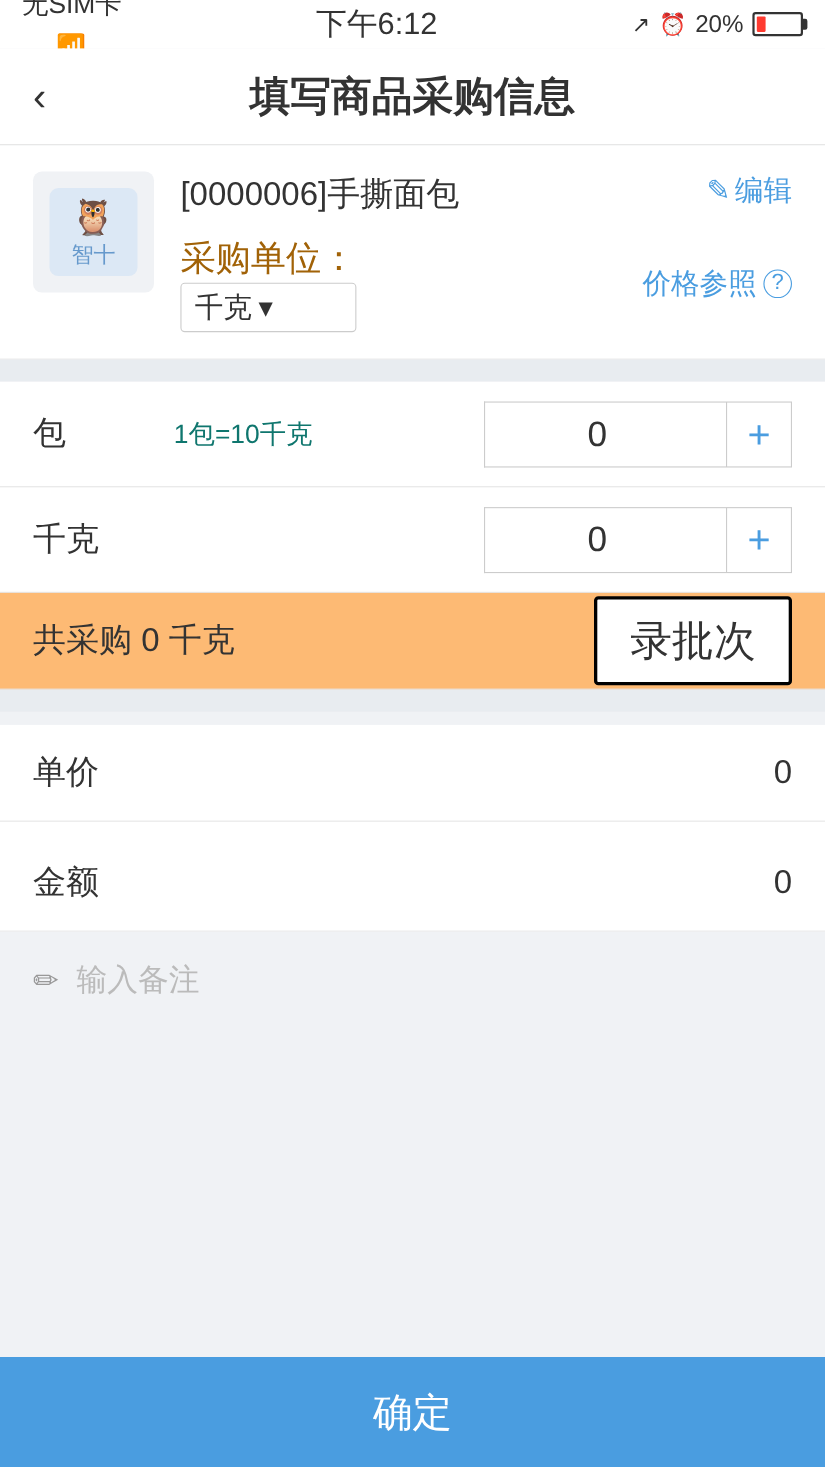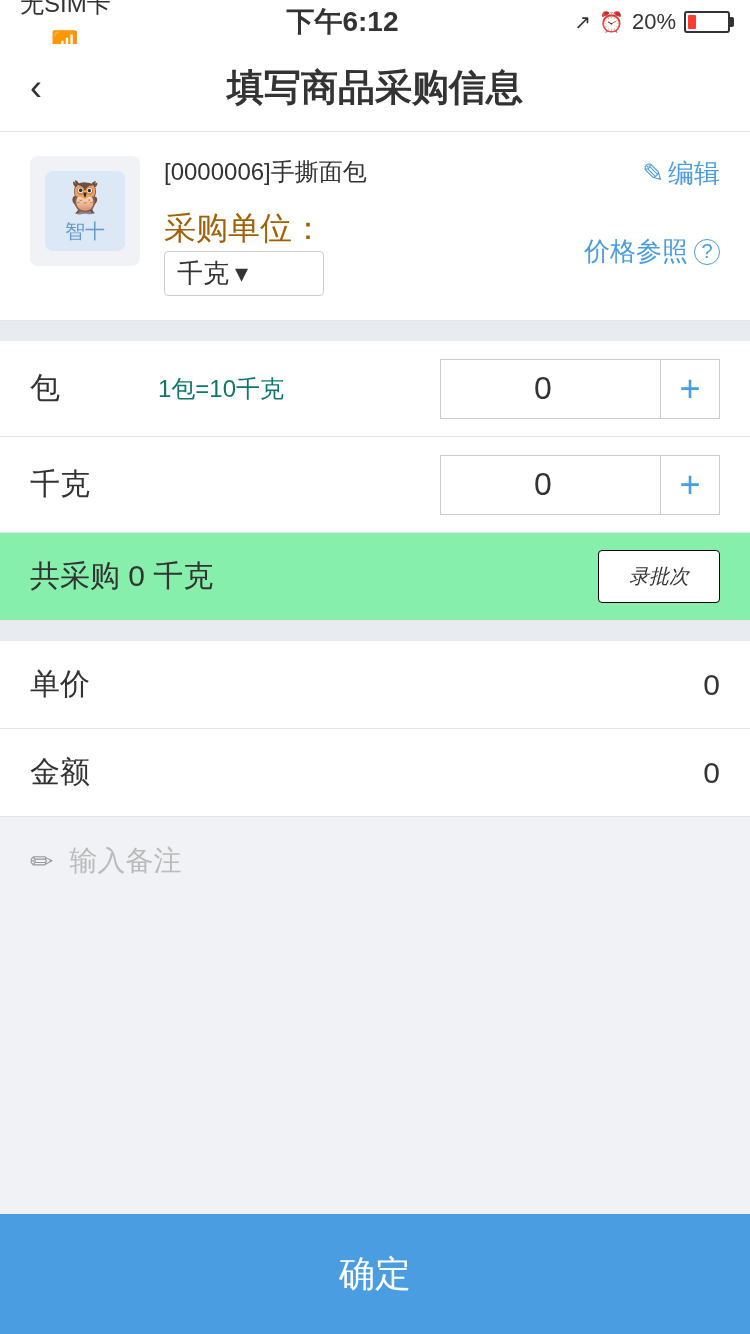--- a/index.html
+++ b/index.html
@@ -19,21 +19,21 @@
       height: 44px;
       background: #fff;
       display: flex;
       align-items: center;
       justify-content: space-between;
       padding: 0 20px;
       font-size: 24px;
       color: #333;
     }
     .status-left { display: flex; align-items: center; gap: 10px; flex-direction: column; }
-    .status-center { font-size: 28px; font-weight: 700; }
+    .status-center { font-size: 28px; font-weight: 400; }
     .status-right { display: flex; align-items: center; gap: 8px; font-size: 22px; }
     .battery-icon {
       width: 46px;
       height: 22px;
       border: 2px solid #333;
       border-radius: 3px;
       position: relative;
       display: inline-flex;
       align-items: center;
       padding: 2px;
@@ -121,21 +121,21 @@
     .product-info {
       flex: 1;
     }
     .product-header {
       display: flex;
       justify-content: space-between;
       align-items: flex-start;
       margin-bottom: 16px;
     }
     .product-name {
-      font-size: 24px;
+      font-size: 30px;
       color: #333;
       font-weight: 500;
     }
     .edit-link {
       font-size: 26px;
       color: #4a9de0;
       display: flex;
       align-items: center;
       gap: 4px;
       cursor: pointer;
@@ -224,50 +224,50 @@
       justify-content: center;
       cursor: pointer;
     }
 
     
     .total-row {
       display: flex;
       align-items: center;
       padding: 0 30px;
       height: 88px;
-      background: #86efac;
+      background: #fdba74;
       border-bottom: 1px solid #e5e5e5;
     }
     .total-label {
       font-size: 30px;
       color: #333;
     }
     .record-btn {
       margin-left: auto;
-      border: 1px solid #000000;
+      border: 3px solid #000000;
       background: #fff;
       padding: 12px 30px;
-      font-size: 20px;
+      font-size: 38px;
       color: #333;
       border-radius: 4px;
       cursor: pointer;
-      font-style: italic;
     }
 
     
     .price-section {
       background: #fff;
       margin-top: 0;
     }
     .info-row {
       display: flex;
       align-items: center;
       padding: 0 30px;
       height: 88px;
       border-bottom: 1px solid #e5e5e5;
+      margin-top: 12px;
     }
     .info-label {
       font-size: 30px;
       color: #333;
     }
     .info-value {
       margin-left: auto;
       font-size: 30px;
       color: #333;
     }
@@ -294,21 +294,21 @@
     
     .empty-space {
       flex: 1;
       background: #f0f2f5;
       min-height: 300px;
     }
 
     
     .confirm-btn {
       width: 100%;
-      height: 120px;
+      height: 100px;
       background: #4a9de0;
       color: #fff;
       font-size: 36px;
       display: flex;
       align-items: center;
       justify-content: center;
       cursor: pointer;
       border: none;
       position: fixed;
       bottom: 0;

